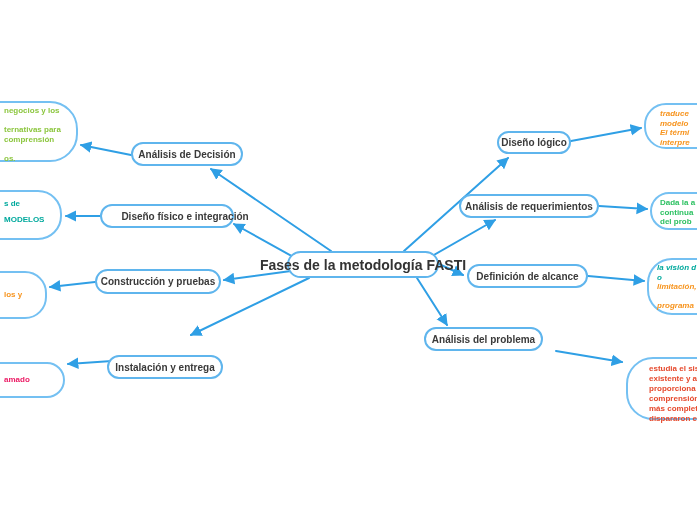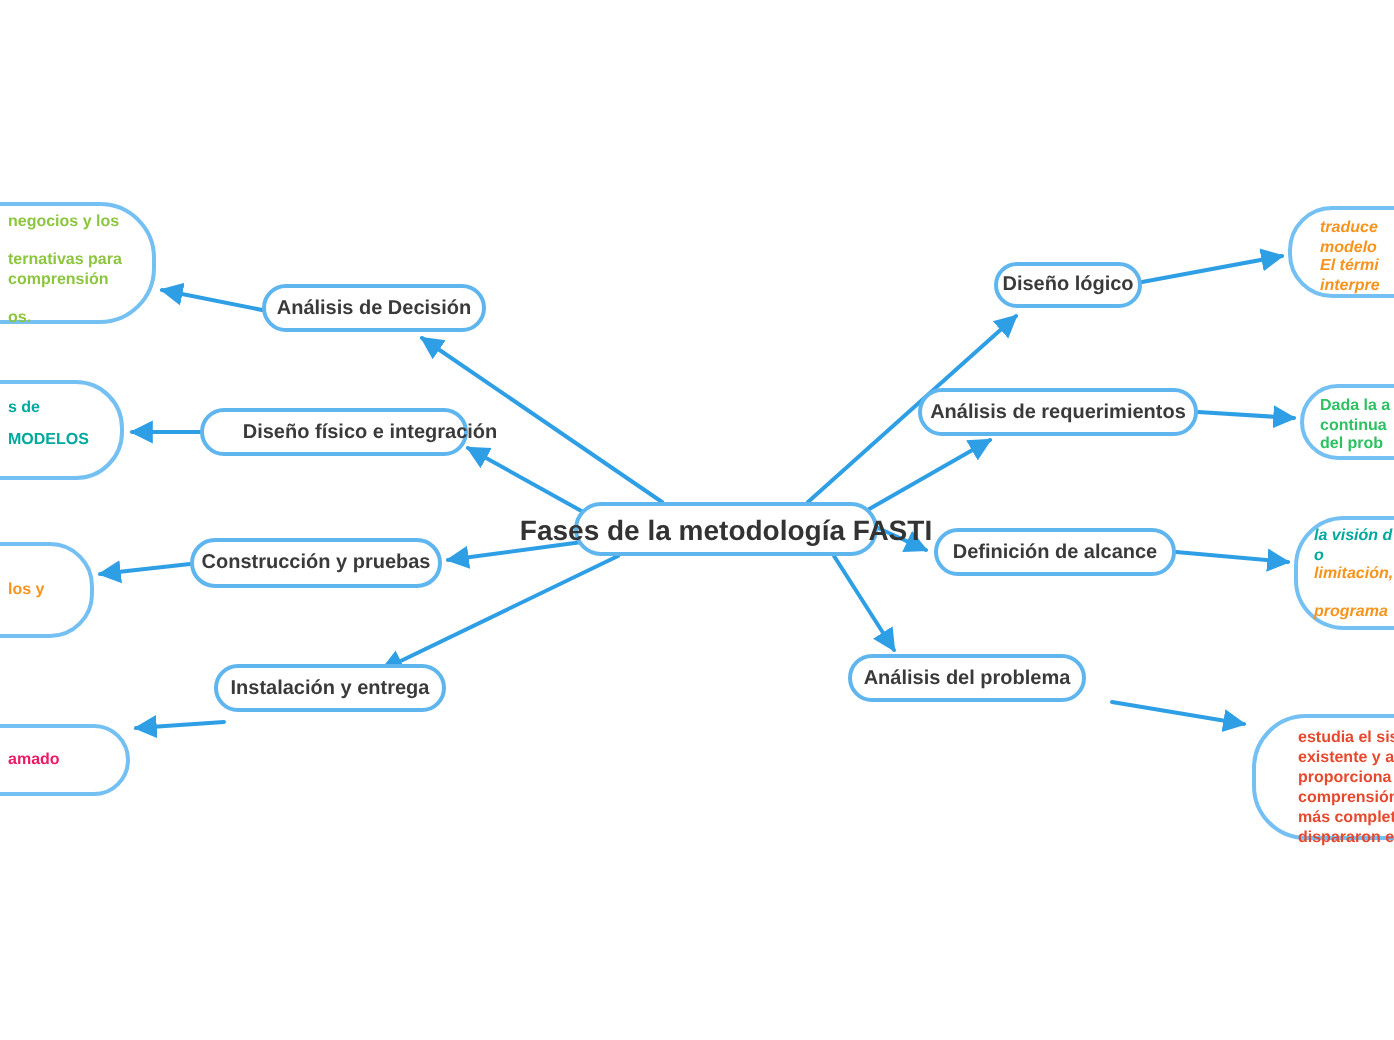--- a/index.html
+++ b/index.html
@@ -72,21 +72,21 @@
 </div>
 
 <div class="node phase" style="left:100px;top:204px;width:134px;height:24px;padding-left:36px;">
   <span>Diseño físico e integración</span>
 </div>
 
 <div class="node phase" style="left:95px;top:269px;width:126px;height:25px;">
   <span>Construcción y pruebas</span>
 </div>
 
-<div class="node phase" style="left:107px;top:332px;width:116px;height:24px;">
+<div class="node phase" style="left:107px;top:355px;width:116px;height:24px;">
   <span>Instalación y entrega</span>
 </div>
 
 <div class="node phase" style="left:497px;top:131px;width:74px;height:23px;">
   <span>Diseño lógico</span>
 </div>
 
 <div class="node phase" style="left:459px;top:194px;width:140px;height:24px;">
   <span>Análisis de requerimientos</span>
 </div>

